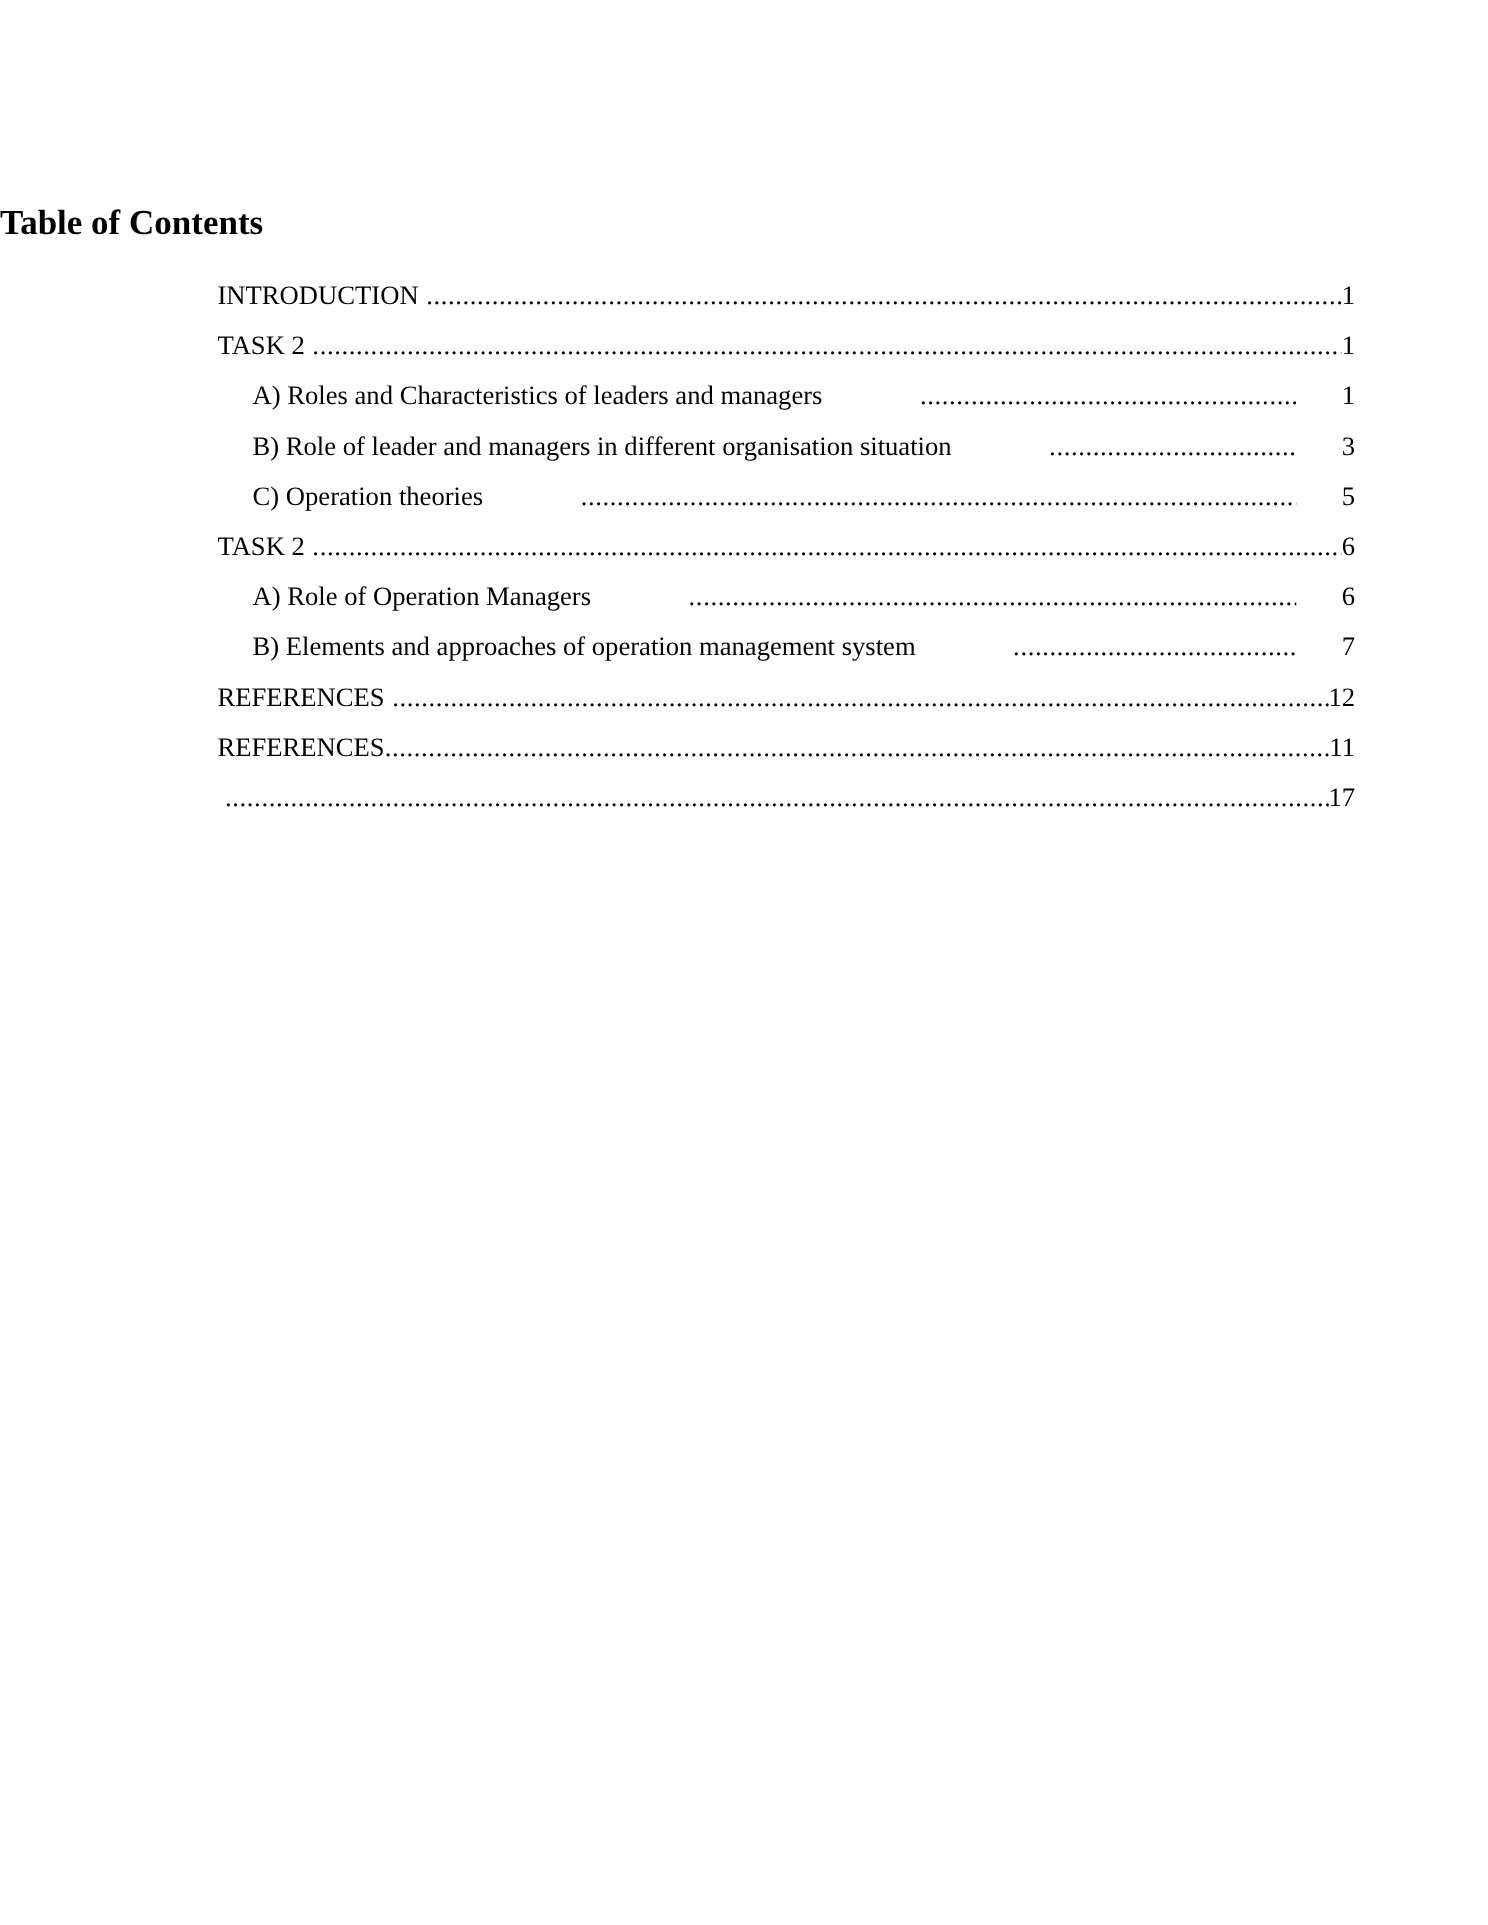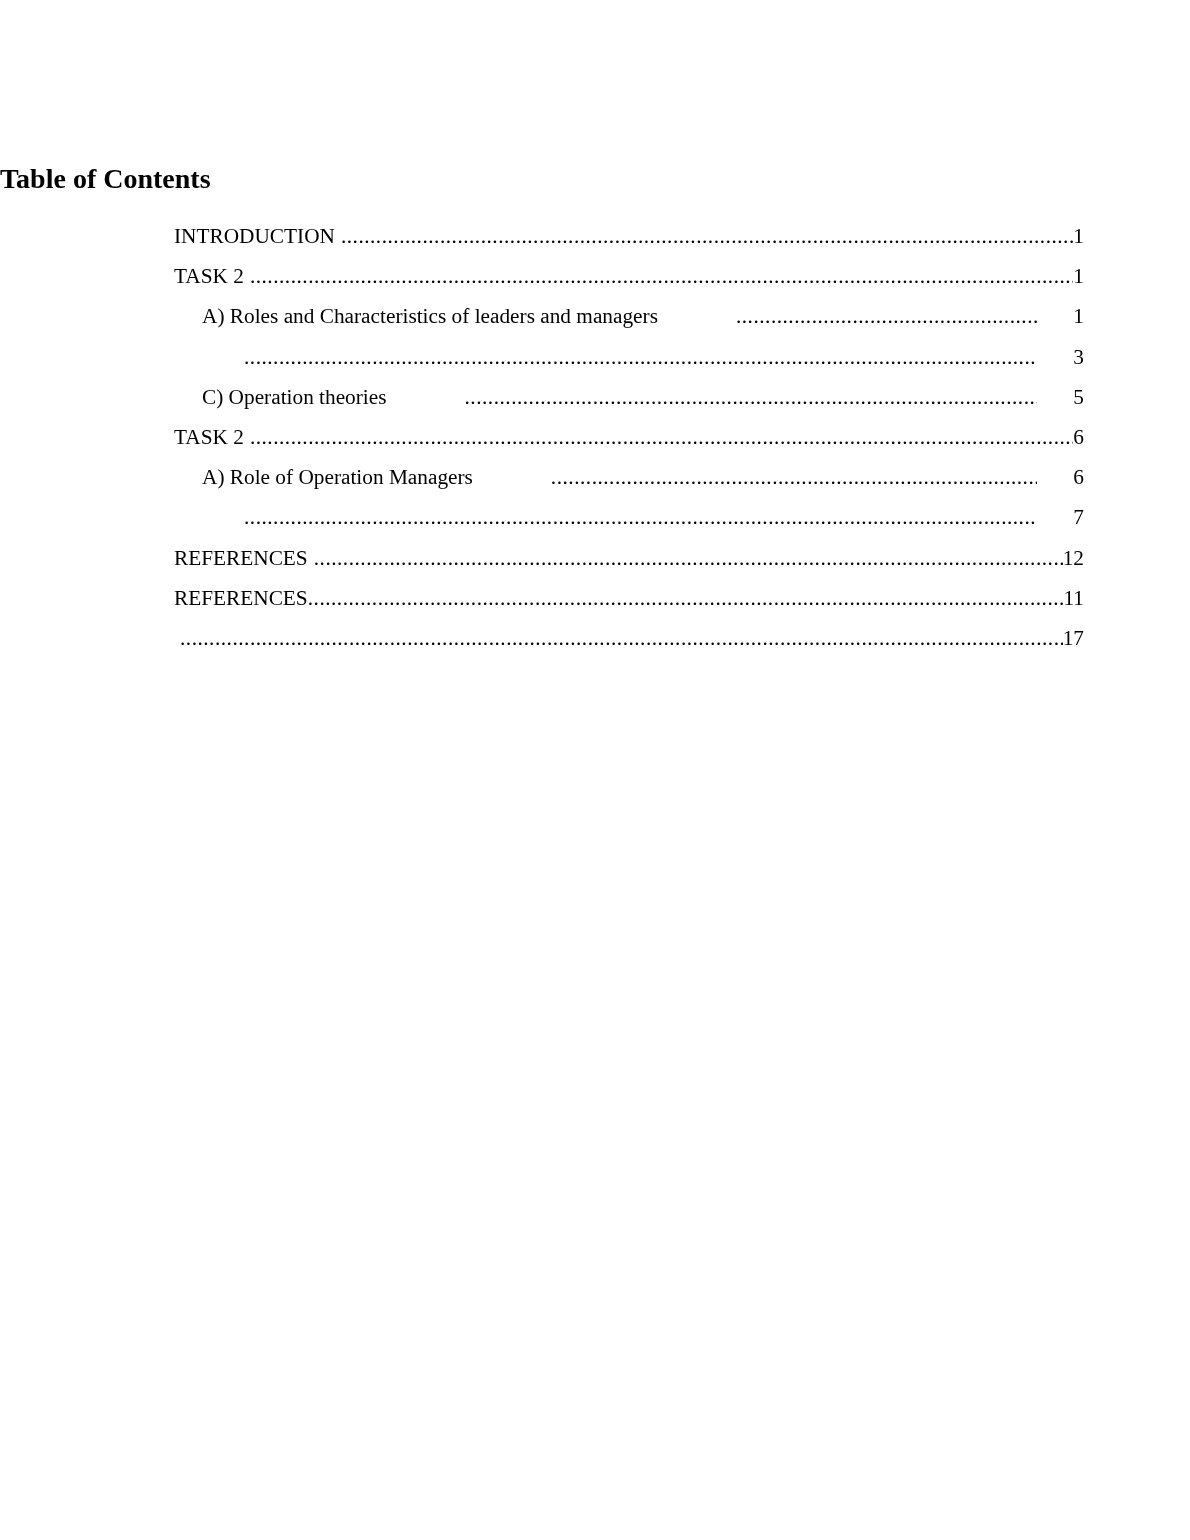--- a/index.html
+++ b/index.html
@@ -35,20 +35,21 @@
       <span class="leader"></span>
     <span class="page">1</span>
   </div>
   <div class="row l2">
     <span class="label">A) Roles and Characteristics of leaders and managers</span>
     <span class="gap"></span>
       <span class="leader"></span>
     <span class="page">1</span>
   </div>
   <div class="row l2">
+    <span class="label">B) Role of leader and managers in different organisation situation</span>
     <span class="gap"></span>
       <span class="leader"></span>
     <span class="page">3</span>
   </div>
   <div class="row l2">
     <span class="label">C) Operation theories</span>
     <span class="gap"></span>
       <span class="leader"></span>
     <span class="page">5</span>
   </div>
@@ -58,20 +59,21 @@
       <span class="leader"></span>
     <span class="page">6</span>
   </div>
   <div class="row l2">
     <span class="label">A) Role of Operation Managers</span>
     <span class="gap"></span>
       <span class="leader"></span>
     <span class="page">6</span>
   </div>
   <div class="row l2">
+    <span class="label">B) Elements and approaches of operation management system</span>
     <span class="gap"></span>
       <span class="leader"></span>
     <span class="page">7</span>
   </div>
   <div class="row">
     <span class="label">REFERENCES</span>
     <span class="gap"></span>
       <span class="leader"></span>
     <span class="page">12</span>
   </div>

